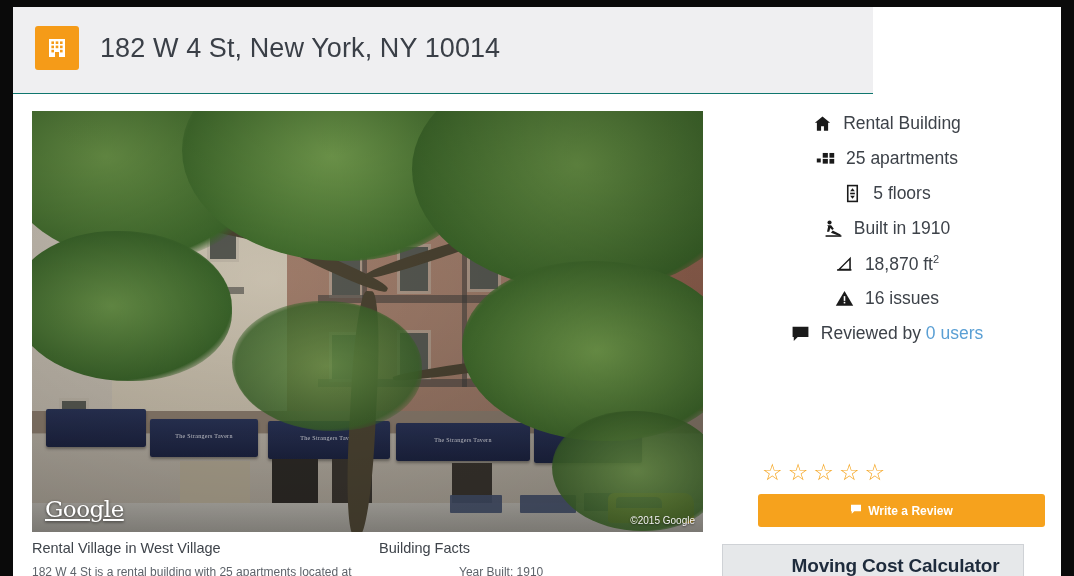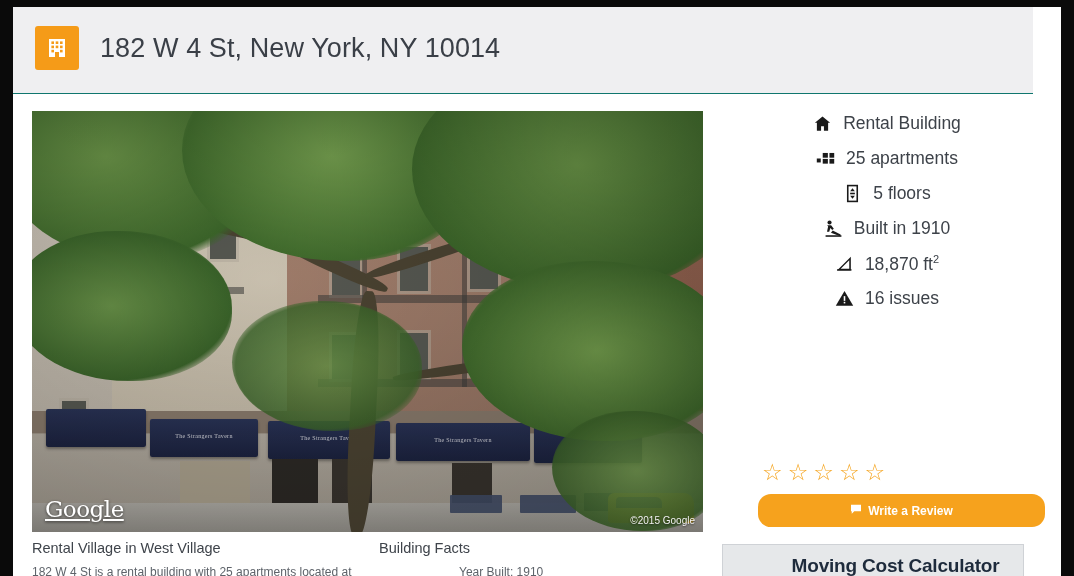--- a/index.html
+++ b/index.html
@@ -7,21 +7,21 @@
     width:1074px;height:576px;overflow:hidden;
     background:#0a0a0a;
     font-family:"Liberation Sans","DejaVu Sans",sans-serif;
   }
   .frame{
     position:absolute;left:13px;top:7px;width:1048px;height:569px;
     background:#ffffff;overflow:hidden;
   }
   
   .header{
-    position:absolute;left:0;top:0;width:1020px;height:86px;
+    position:absolute;left:0;top:0;width:860px;height:86px;
     background:#efeff1;
     border-bottom:3px solid #0f766e;
     text-align:right;
   }
   .header-inner{position:absolute;left:22px;top:19px;display:flex;align-items:center;}
   .bldg-badge{
     width:44px;height:44px;background:#f59b18;border-radius:3px;
     display:flex;align-items:center;justify-content:center;flex:0 0 auto;
   }
   .page-title{
@@ -82,21 +82,21 @@
   .facts{position:absolute;left:709px;top:12px;width:330px;}
   .fact{display:flex;align-items:center;height:35px;justify-content:center;}
   .fact .ic{width:30px;flex:0 0 30px;display:flex;align-items:center;justify-content:flex-start;}
   .fact .tx{font-size:17.5px;color:#3d4249;white-space:nowrap;}
   .lnk{color:#5a9fd4;}
   sup{font-size:11px;vertical-align:super;}
   .stars{position:absolute;left:749px;top:367px;display:flex;gap:5px;}
   .star{font-size:23px;color:#f5a623;line-height:1;}
   .review-btn{
     position:absolute;left:745px;top:400px;width:287px;height:33px;
-    background:#f6a21d;border-radius:13px;display:flex;align-items:center;
+    background:#f6a21d;border-radius:3px;display:flex;align-items:center;
     justify-content:center;gap:6px;color:#fff;font-size:12px;font-weight:bold;
     cursor:pointer;
   }
   .mcc{
     position:absolute;left:709px;top:450px;width:300px;
     background:#fff;border:1px solid #cfd2d6;
   }
   .mcc-head{background:#e6e8ea;padding:10px 0 9px;text-align:center;
     border-bottom:1px solid #d3d6da;}
   .mcc-title{font-size:19px;font-weight:bold;color:#1e2b3c;letter-spacing:-.2px;margin-left:45px;}
@@ -280,20 +280,28 @@
         <span class="ic">
           <svg width="19" height="19" viewBox="0 0 24 24">
             <path fill="#1a1a1a" d="M12 2.5 23 21H1L12 2.5z"></path>
             <rect x="11" y="9" width="2" height="6" fill="#fff"></rect>
             <rect x="11" y="16.2" width="2" height="2" fill="#fff"></rect>
           </svg>
         </span>
         <span class="tx lnk">16 issues</span>
       </div>
 
+      <div class="fact">
+        <span class="ic">
+          <svg width="19" height="19" viewBox="0 0 24 24">
+            <path fill="#1a1a1a" d="M2 3.5h20v13H8.5L3.5 21.5v-5H2v-13z"></path>
+          </svg>
+        </span>
+        <span class="tx"><span>Reviewed by </span><span class="lnk">0 users</span></span>
+      </div>
     </div>
 
     <div class="stars">
       <span class="star">☆</span>
       <span class="star">☆</span>
       <span class="star">☆</span>
       <span class="star">☆</span>
       <span class="star">☆</span>
     </div>
 

